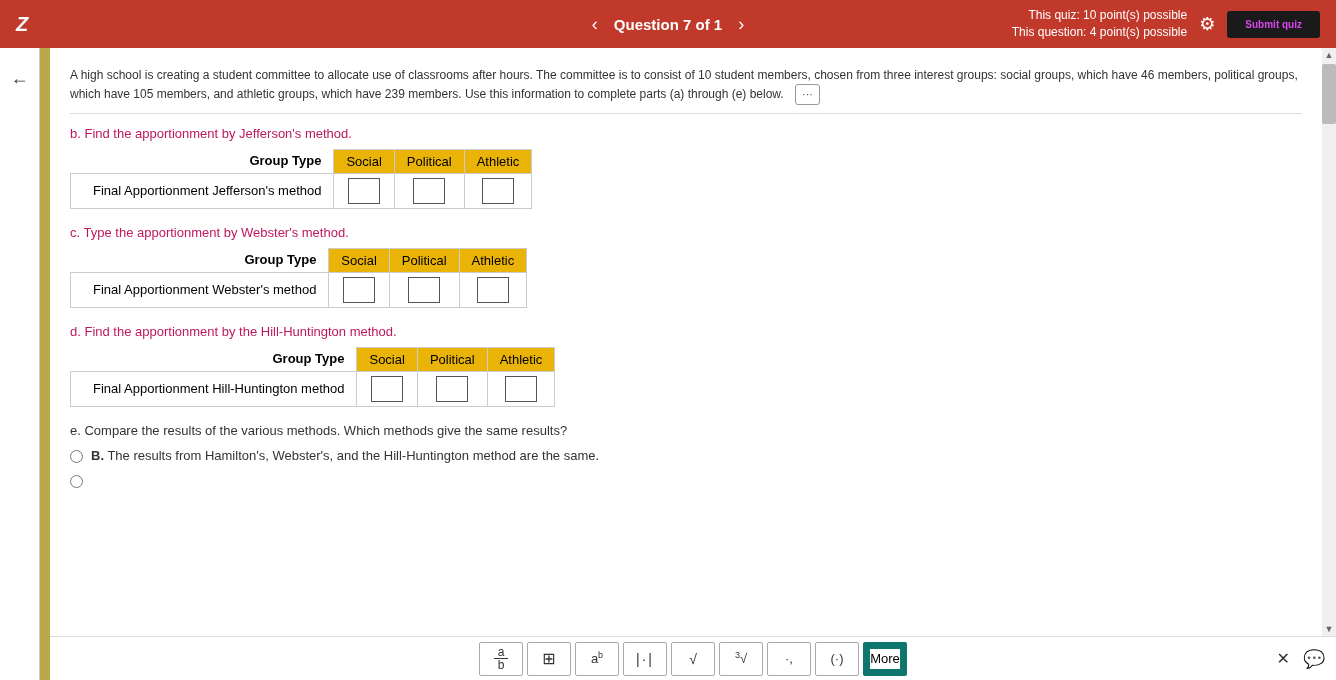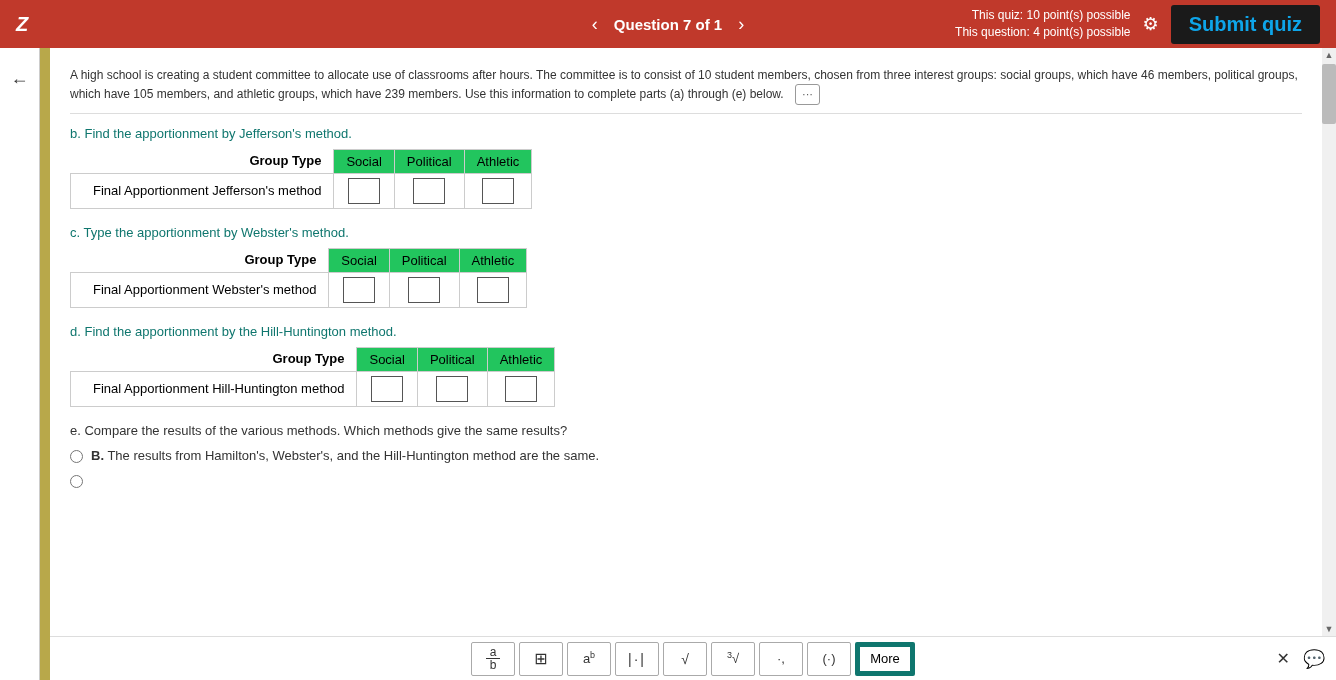--- a/index.html
+++ b/index.html
@@ -17,21 +17,21 @@
     }
     .header-left { display: flex; align-items: center; gap: 8px; }
     .header-center { position: absolute; left: 50%; transform: translateX(-50%); display: flex; align-items: center; gap: 8px; color: white; font-size: 15px; font-weight: bold; }
     .header-right { display: flex; align-items: center; gap: 12px; }
     .quiz-info { color: white; font-size: 12px; text-align: right; line-height: 1.4; }
     .nav-btn {
       background: none; border: none; color: white; font-size: 18px; cursor: pointer; padding: 4px 8px;
     }
     .gear-icon { color: white; font-size: 18px; cursor: pointer; }
     .submit-btn {
-      background: #1a1a1a; color: #0ea5e9; border: none; padding: 8px 18px; font-size: 20px; font-weight: bold; cursor: pointer; border-radius: 3px;
+      background: #1a1a1a; color: #d946ef; border: none; padding: 8px 18px; font-size: 10px; font-weight: bold; cursor: pointer; border-radius: 3px;
     }
     .brand-letter { color: white; font-size: 20px; font-weight: bold; font-style: italic; }
 
     
     .main-area {
       display: flex;
       height: 632px;
     }
 
     
@@ -79,21 +79,21 @@
       padding: 1px 6px;
       font-size: 11px;
       color: #555;
       cursor: pointer;
       margin-left: 8px;
     }
 
     
     .part-label {
       font-size: 13px;
-      color: #0f766e;
+      color: #be185d;
       margin-bottom: 8px;
       margin-top: 10px;
     }
 
     
     .apportionment-table {
       border-collapse: collapse;
       margin-bottom: 16px;
       min-width: 450px;
     }
@@ -103,21 +103,21 @@
       text-align: center;
       font-size: 13px;
     }
     .apportionment-table .row-header {
       text-align: left;
       font-weight: normal;
       min-width: 180px;
       padding-left: 22px;
     }
     .apportionment-table thead th {
-      background: #22c55e;
+      background: #eab308;
       font-weight: normal;
     }
     .apportionment-table .col-group-type {
       border: none;
       background: white;
       text-align: right;
       font-weight: bold;
       padding-left: 0;
     }
     input[type="text"].answer-input {
@@ -172,23 +172,23 @@
       background: white;
       cursor: pointer;
       font-size: 14px;
       display: flex;
       align-items: center;
       justify-content: center;
       border-radius: 2px;
       color: #333;
     }
     .toolbar-btn-wide {
-      width: 60px;
+      width: 44px;
       height: 34px;
-      border: 5px solid #0f766e;
+      border: 7px solid #0f766e;
       background: white;
       cursor: pointer;
       font-size: 13px;
       display: flex;
       align-items: center;
       justify-content: center;
       border-radius: 2px;
     }
 
     

